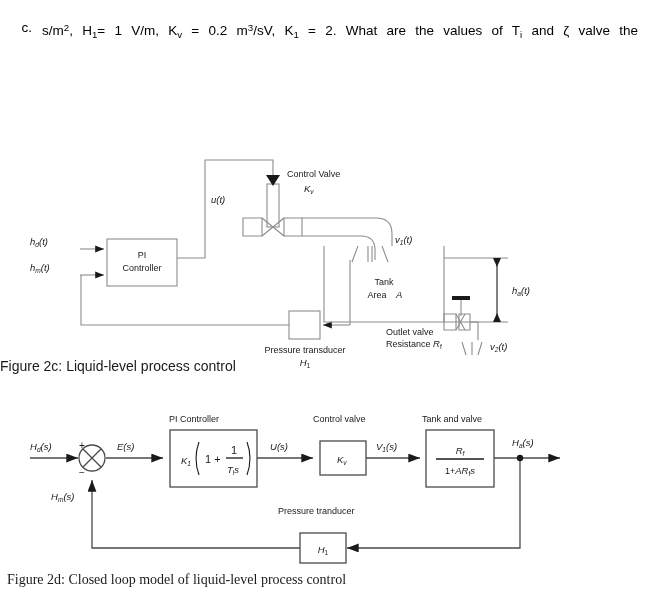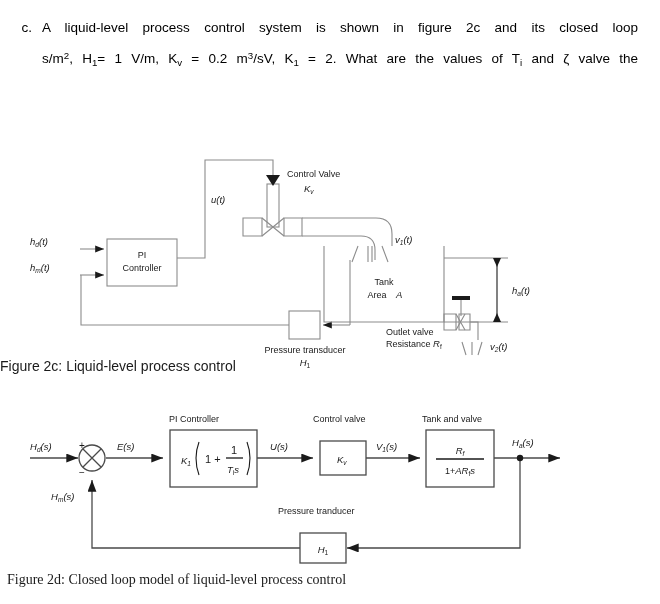--- a/index.html
+++ b/index.html
@@ -77,21 +77,20 @@
   .lbl-big  { font-size: 11px; }
   .sub      { font-size: 6.6px; }
 </style>
 </head>
 <body>
 
 <div id="question-block">
   <div class="q-row">
     <div class="q-marker">c.</div>
     <div class="q-text">
-      <span class="q-line"><span>A liquid-level process control system is shown in figure 2c and its closed loop</span></span>
       <span class="q-line"><span>s/m</span><sup>2</sup><span>, H</span><sub>1</sub><span>= 1 V/m, K</span><sub>v</sub><span> = 0.2 m</span><sup>3</sup><span>/sV, K</span><sub>1</sub><span> = 2. What are the values of T</span><sub>i</sub><span> and ζ valve the</span></span>
     </div>
   </div>
 </div>
 
 <div class="figure-wrap" id="figure-2c">
 <svg width="660" height="240" viewBox="0 0 660 240" xmlns="http://www.w3.org/2000/svg">
   <defs>
     <marker id="arrHeadL" markerWidth="9" markerHeight="9" refX="8" refY="3.2" orient="auto">
       <path d="M0,0 L8,3.2 L0,6.4 z" fill="#2a2a2a"></path>

